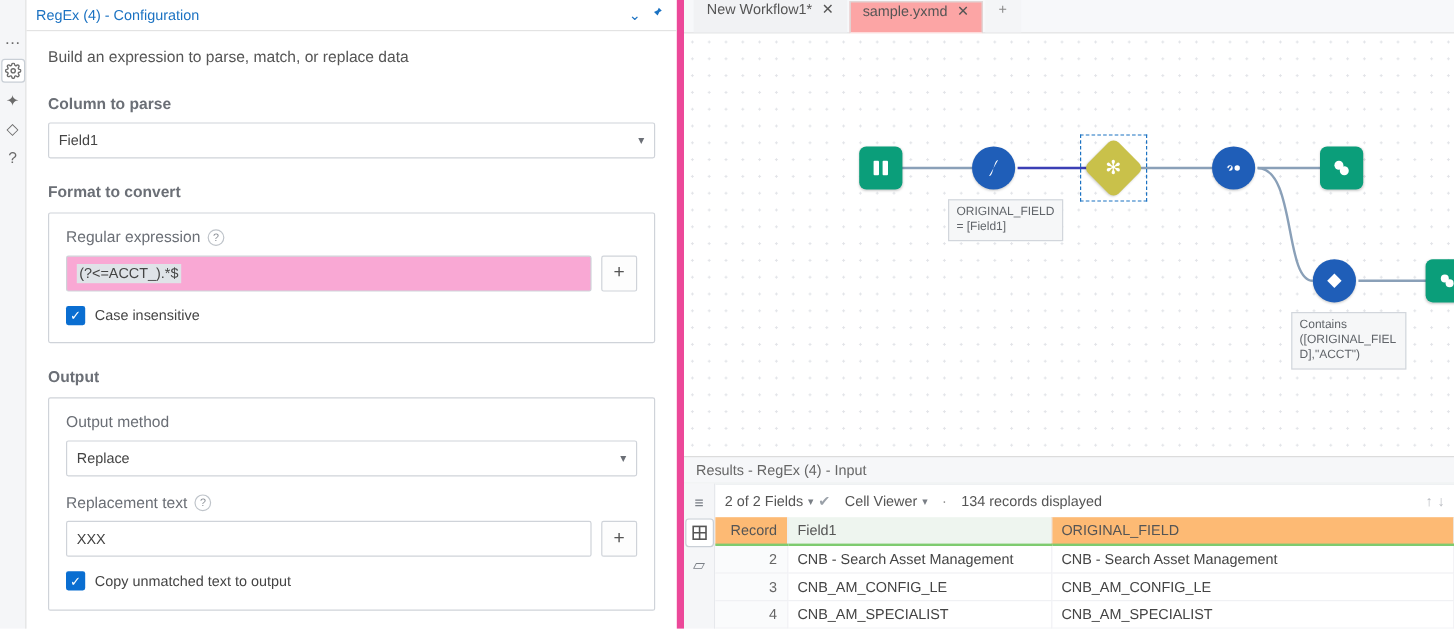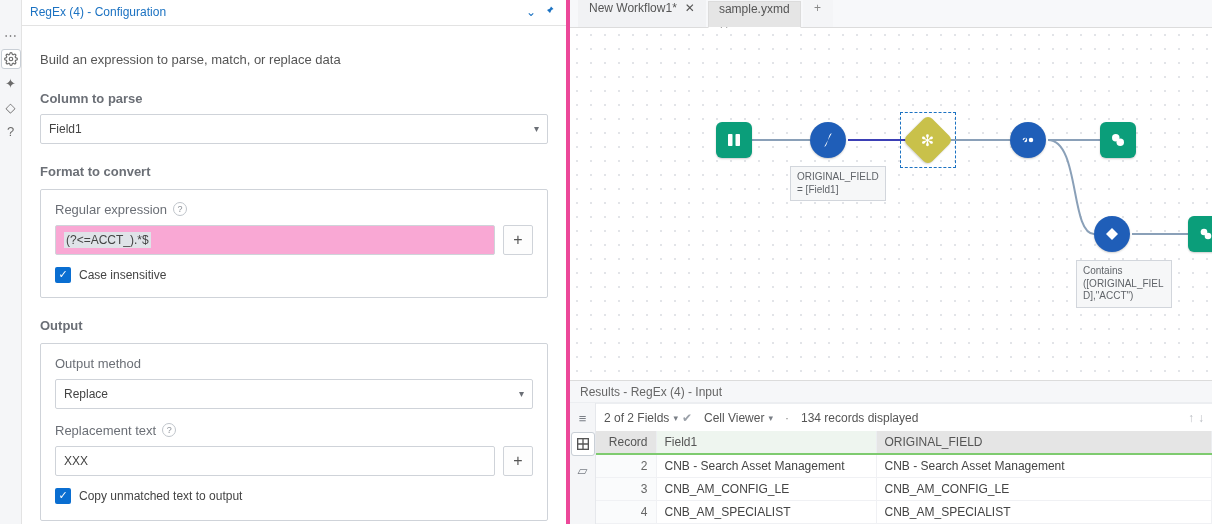--- a/index.html
+++ b/index.html
@@ -4,21 +4,21 @@
 <style>
   * { box-sizing: border-box; margin: 0; padding: 0; font-family: "Segoe UI", Tahoma, sans-serif; }
   body { width: 1212px; height: 524px; overflow: hidden; background: #fff; font-size: 12px; color: #444; display:flex; }
 
   
   .left-rail { width: 22px; background: #f5f6f8; border-right:1px solid #e3e3e3; display:flex; flex-direction:column; align-items:center; padding-top:26px; gap:6px; }
   .left-rail .rail-icon { width:18px; height:18px; display:flex; align-items:center; justify-content:center; color:#6b6b6b; font-size:13px; }
   .left-rail .rail-icon.sel { outline:1px solid #c9cfd6; background:#fff; border-radius:2px; }
 
   
-  .config { width: 548px; display:flex; flex-direction:column; border-right:4px solid #ec4899;gap:12px; }
+  .config { width: 548px; display:flex; flex-direction:column; border-right:6px solid #ec4899; }
   .config-header { height:26px; display:flex; align-items:center; padding:0 8px; border-bottom:1px solid #e3e3e3; color:#1b72c2; font-size:12px; }
   .config-header .spacer { flex:1; }
   .config-header .hicon { width:18px; color:#1b72c2; font-size:12px; text-align:center; cursor:pointer; }
 
   .config-body { padding:14px 18px 12px 18px; overflow:auto; }
   .lead { color:#555; font-size:13px; margin-bottom:24px; }
   .section-label { font-size:13px; font-weight:700; color:#6b6f76; margin-bottom:8px; display:flex; align-items:center; gap:6px;}
   .help-badge { width:14px; height:14px; border:1px solid #bfc4ca; border-radius:50%; font-size:9px; display:flex; align-items:center; justify-content:center; color:#8a8f96; }
   .select, .text-input { width:100%; height:30px; border:1px solid #cfd3d9; border-radius:2px; background:#fff; padding:0 8px; font-size:12px; color:#444; display:flex; align-items:center; justify-content:space-between; }
   .select .chev { color:#6b6f76; font-size:10px; }
@@ -27,21 +27,21 @@
   .row-flex .text-input { flex:1; }
   .plus-btn { width:30px; height:30px; border:1px solid #cfd3d9; border-radius:2px; display:flex; align-items:center; justify-content:center; color:#555; font-size:16px; background:#fdfdfd; }
   .check-row { display:flex; align-items:center; gap:8px; margin-top:12px; font-size:12px; color:#444;}
   .check-row .cbox { width:16px; height:16px; background:#0a6ed1; border-radius:2px; display:flex; align-items:center; justify-content:center; color:#fff; font-size:11px; }
   .gap20 { height:20px; }
 
   
   .right { flex:1; display:flex; flex-direction:column; }
   .tabs { height:28px; display:flex; align-items:flex-end; border-bottom:1px solid #dcdcdc; background:#f7f8fa; padding-left:8px; position:relative;}
   .tab { height:27px; padding:0 10px; display:flex; gap:8px; font-size:12px; color:#555; border:1px solid transparent; border-bottom:none; background:#f1f2f4; margin-right:2px; cursor:pointer;}
-  .tab.active { background:#e5e5e5; border-color:#dcdcdc; border-bottom:1px solid #fff; position:relative; top:1px;flex-direction:column;}
+  .tab.active { background:#fca5a5; border-color:#dcdcdc; border-bottom:1px solid #fff; position:relative; top:1px;}
   .tab .close { color:#555; font-size:12px; }
   .tab.add { width:30px; justify-content:center; color:#888; background:#f4f5f7;}
   
   .canvas-area { flex:1; position:relative; overflow:hidden; background:#fff; }
   .dots { position:absolute; inset:0;
     background-image: radial-gradient(#e2e4e8 1px, transparent 1px);
     background-size: 14px 14px;
   }
   .node { position:absolute; width:36px; height:36px; border-radius:50%; display:flex; align-items:center; justify-content:center; color:#fff; font-size:16px; box-shadow: 0 1px 2px rgba(0,0,0,.2);}
   .node.square { border-radius:6px; }
@@ -53,21 +53,21 @@
   .results-toolbar { height:28px; display:flex; align-items:center; gap:10px; padding:0 8px; border-top:1px solid #eceef1; font-size:12px; color:#555;}
   .rt-side { flex:1; display:flex; align-items:center; gap:12px; }
   .arrow-pair { display:flex; gap:4px; color:#b9bcc2; }
 
   .results-area { display:flex; border-top:1px solid #eceef1; }
   .results-rail { width:26px; background:#f5f6f8; border-right:1px solid #e6e8ec; display:flex; flex-direction:column; align-items:center; padding-top:4px; gap:4px;}
   .results-rail .ric { width:22px; height:22px; display:flex; align-items:center;justify-content:center; color:#7a7f86; font-size:13px; }
   .results-rail .ric.sel { outline:1px solid #c9cfd6; background:#fff; border-radius:2px; }
 
   table { border-collapse: collapse; width:100%; font-size:12px; }
-  th { text-align:left; font-weight:400; color:#555; background:#e5e5e5; padding:4px 8px; border-bottom:2px solid #7ecb6f; border-right:1px solid #eceef1;}
+  th { text-align:left; font-weight:400; color:#555; background:#fdba74; padding:4px 8px; border-bottom:2px solid #7ecb6f; border-right:1px solid #eceef1;}
   th.rec { width:60px; text-align:right; }
   th.f1 { background:#eef5ef; }
   td { padding:4px 8px; border-bottom:1px solid #f0f1f4; border-right:1px solid #f0f1f4; color:#444;}
   td.rec { text-align:right; color:#666; background:#fafbfc;}
   .table-wrap { flex:1; overflow:hidden; }
   .vcenter{display:inline-flex;align-items:center;gap:4px;}
   .tiny-chev{font-size:9px;color:#7a7f86;}
 </style>
 </head>
 <body>

